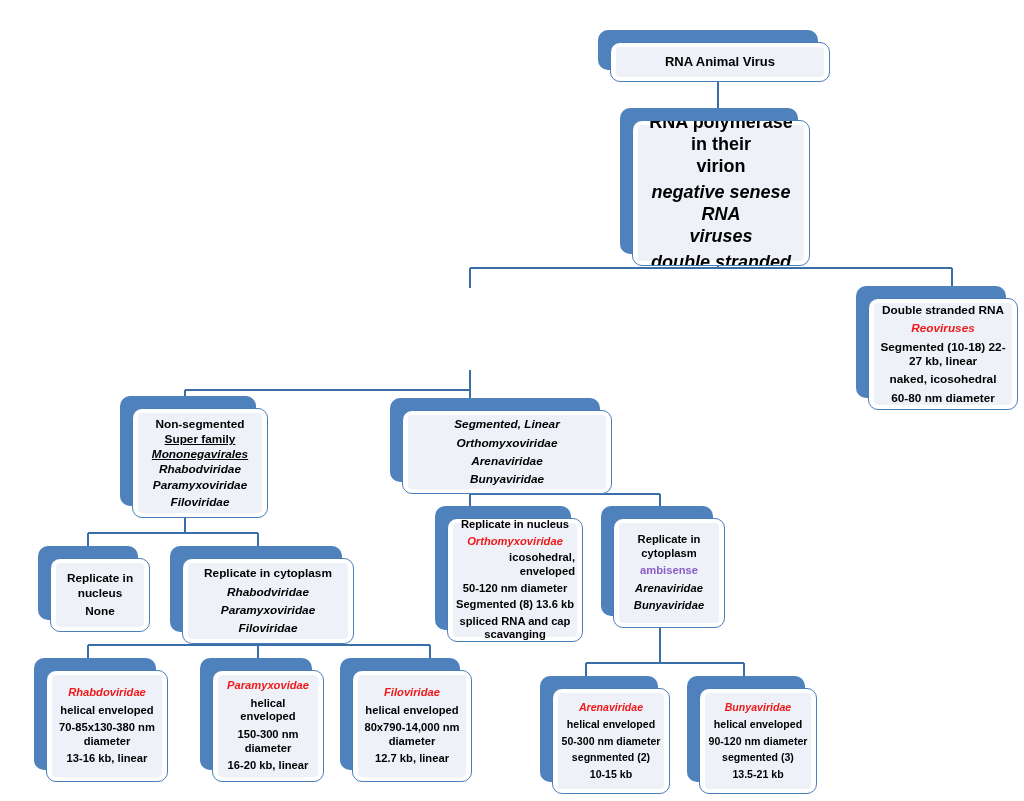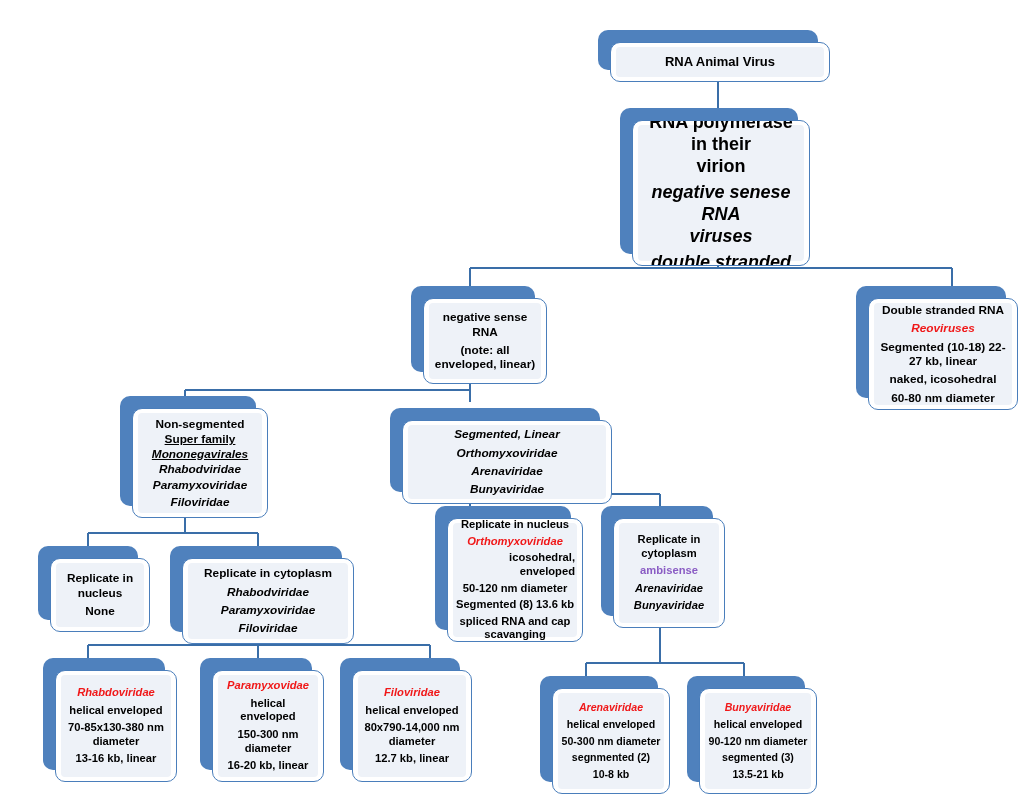--- a/index.html
+++ b/index.html
@@ -113,31 +113,20 @@
 RNA polymerase in their
 virion</div>
         <div class="ln i s12">negative senese RNA
 viruses</div>
         <div class="ln i s12">double stranded RNA
 viruses</div>
       </div>
     </div>
   </div>
 
-  <div class="node" style="left:411px;top:286px;width:136px;height:98px;">
-    <div class="shadow" style="width:124px;height:86px;"></div>
-    <div class="card" style="width:124px;height:86px;">
-      <div class="inner">
-        <div class="ln b s115">negative sense
-RNA</div>
-        <div class="ln b s115">(note: all
-enveloped, linear)</div>
-      </div>
-    </div>
-  </div>
 
   <div class="node" style="left:856px;top:286px;width:162px;height:124px;">
     <div class="shadow" style="width:150px;height:112px;"></div>
     <div class="card" style="width:150px;height:112px;">
       <div class="inner">
         <div class="ln b s115">Double stranded RNA</div>
         <div class="ln bi s115 red">Reoviruses</div>
         <div class="ln b s115">Segmented (10-18) 22-
 27 kb, linear</div>
         <div class="ln b s115">naked, icosohedral</div>
@@ -153,21 +142,21 @@
         <div class="ln b s115" style="margin:1px 0;">Non-segmented</div>
         <div class="ln b u s115" style="margin:0;">Super family</div>
         <div class="ln bi u s115" style="margin:0;">Mononegavirales</div>
         <div class="ln bi s115" style="margin:1px 0;">Rhabodviridae</div>
         <div class="ln bi s115" style="margin:1px 0;">Paramyxoviridae</div>
         <div class="ln bi s115" style="margin:1px 0;">Filoviridae</div>
       </div>
     </div>
   </div>
 
-  <div class="node" style="left:390px;top:408px;width:256px;height:96px;">
+  <div class="node" style="left:390px;top:398px;width:256px;height:96px;">
     <div class="shadow" style="width:210px;height:84px;"></div>
     <div class="card" style="width:210px;height:84px;">
       <div class="inner">
         <div class="ln bi s115">Segmented, Linear</div>
         <div class="ln bi s115">Orthomyxoviridae</div>
         <div class="ln bi s115">Arenaviridae</div>
         <div class="ln bi s115">Bunyaviridae</div>
       </div>
     </div>
   </div>
@@ -216,21 +205,21 @@
       <div class="inner">
         <div class="ln s11">Replicate in
 cytoplasm</div>
         <div class="ln s11 purple">ambisense</div>
         <div class="ln bi s11">Arenaviridae</div>
         <div class="ln bi s11">Bunyaviridae</div>
       </div>
     </div>
   </div>
 
-  <div class="node" style="left:43px;top:658px;width:156px;height:124px;">
+  <div class="node" style="left:34px;top:658px;width:156px;height:124px;">
     <div class="shadow" style="width:122px;height:112px;"></div>
     <div class="card" style="width:122px;height:112px;">
       <div class="inner">
         <div class="ln bi s11 red">Rhabdoviridae</div>
         <div class="ln s11">helical enveloped</div>
         <div class="ln s11">70-85x130-380 nm
 diameter</div>
         <div class="ln s11">13-16 kb, linear</div>
       </div>
     </div>
@@ -263,21 +252,21 @@
   </div>
 
   <div class="node" style="left:540px;top:676px;width:130px;height:118px;">
     <div class="shadow" style="width:118px;height:106px;"></div>
     <div class="card" style="width:118px;height:106px;">
       <div class="inner" style="padding:1px 2px;">
         <div class="ln bi s105 red">Arenaviridae</div>
         <div class="ln s105">helical enveloped</div>
         <div class="ln s105">50-300 nm diameter</div>
         <div class="ln s105">segnmented (2)</div>
-        <div class="ln s105">10-8  kb</div>
+        <div class="ln s105">10-15  kb</div>
       </div>
     </div>
   </div>
 
   <div class="node" style="left:687px;top:676px;width:130px;height:118px;">
     <div class="shadow" style="width:118px;height:106px;"></div>
     <div class="card" style="width:118px;height:106px;">
       <div class="inner" style="padding:1px 2px;">
         <div class="ln bi s105 red">Bunyaviridae</div>
         <div class="ln s105">helical enveloped</div>

